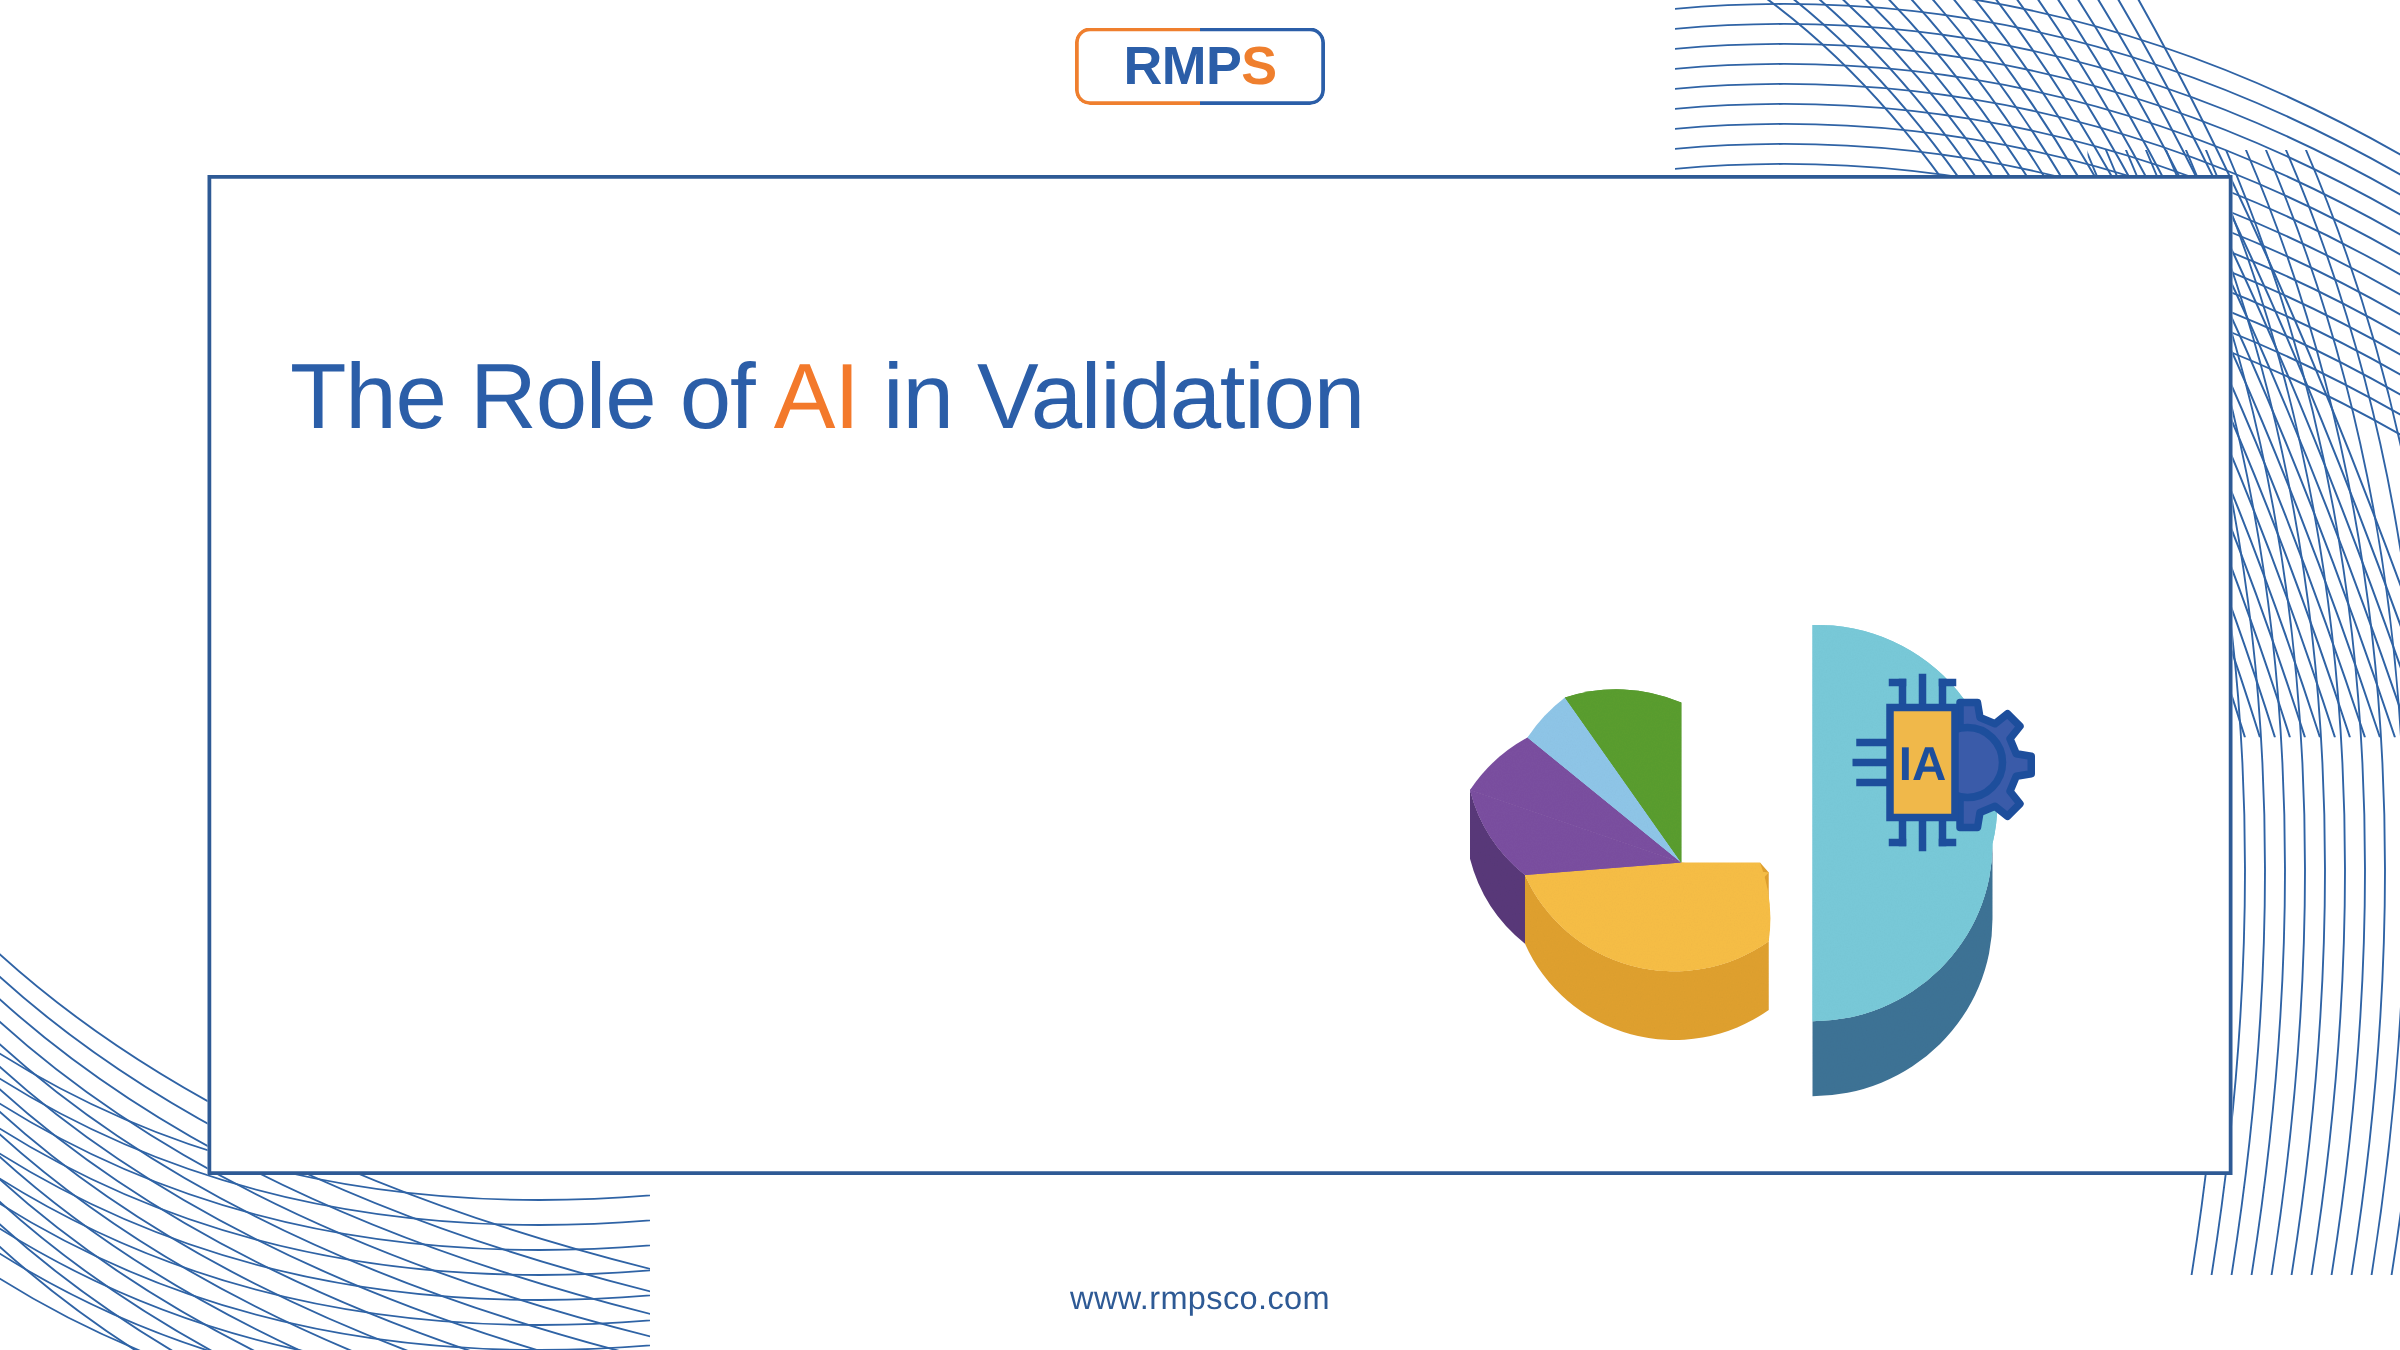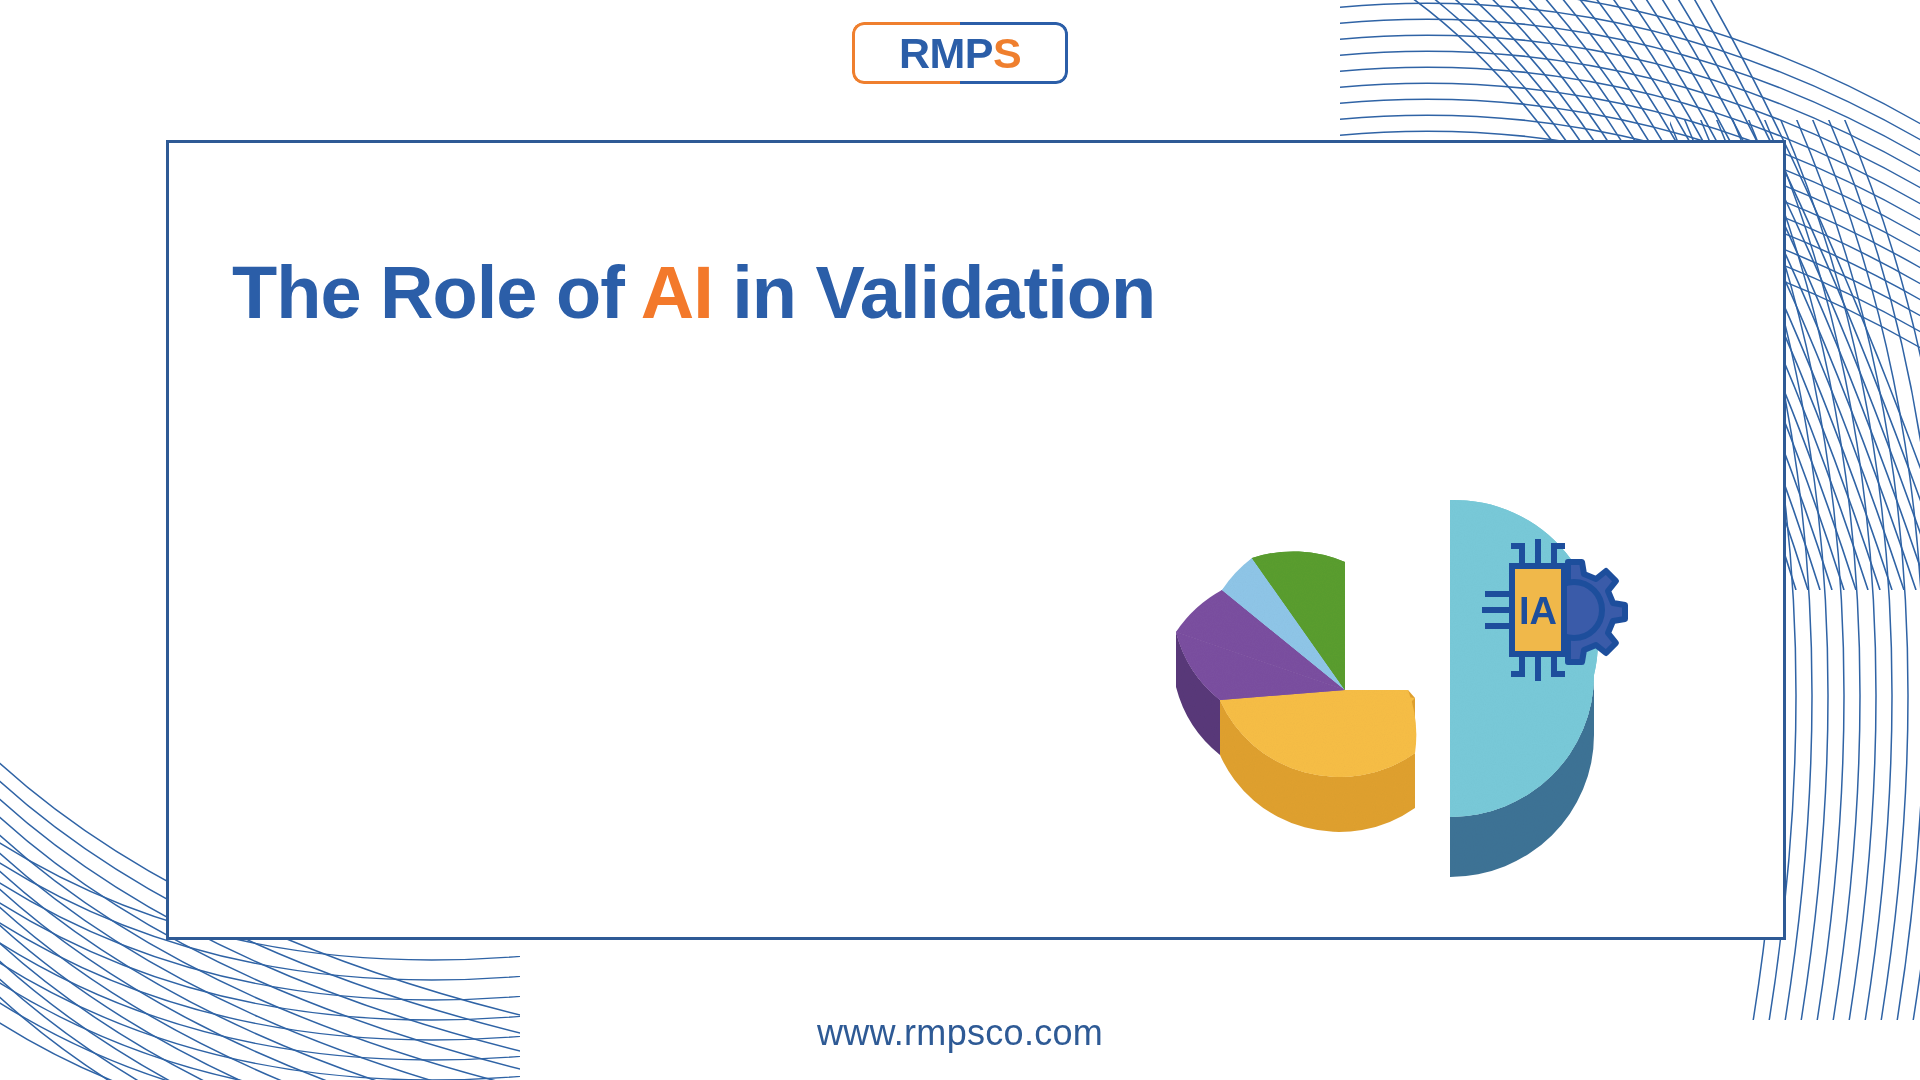--- a/index.html
+++ b/index.html
@@ -47,21 +47,20 @@
   }
 
   
   #logo-wrap {
     position: absolute;
     top: 22px;
     left: 50%;
     transform: translateX(-50%);
     width: 200px;
     height: 62px;
-    padding-left: 16px;
   }
   #logo-frame {
     position: absolute;
     inset: 0;
     border-radius: 12px;
     box-sizing: border-box;
     overflow: hidden;
   }
   #logo-frame .half {
     position: absolute;
@@ -114,26 +113,27 @@
   
   #title-block {
     position: absolute;
     left: 232px;
     top: 248px;
     width: 1120px;
     z-index: 5;
   }
   .title-line {
     font-family: "Liberation Sans", sans-serif;
-    font-weight: bold;
+    font-weight: normal;
     font-size: 74px;
     line-height: 1.22;
     letter-spacing: -1px;
     color: #2b5ea8;
     white-space: nowrap;
+    margin-top: 24px;
   }
   .title-line .accent { color: #f3792b; }
   .title-line.orange { color: #f3792b; }
 
   
   #pie-wrap {
     position: absolute;
     left: 1160px;
     top: 400px;
     width: 540px;
@@ -154,21 +154,21 @@
   #ai-chip svg { display: block; width: 100%; height: 100%; }
 
   
   #footer-url {
     position: absolute;
     left: 0;
     right: 0;
     bottom: 26px;
     text-align: center;
     font-family: "Liberation Sans", sans-serif;
-    font-size: 36px;
+    font-size: 26px;
     color: #2e5a95;
     letter-spacing: 0.3px;
     z-index: 7;
   }
 </style>
 </head>
 <body>
 
 <div id="slide">
 

